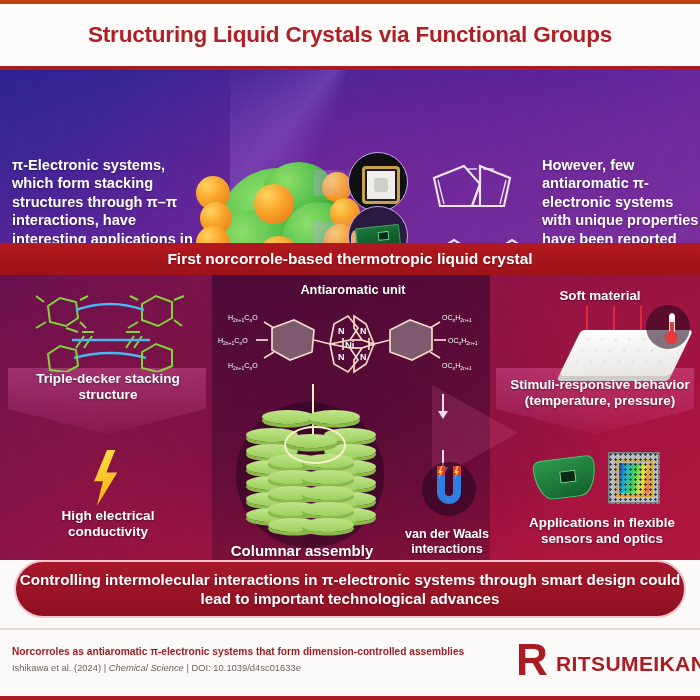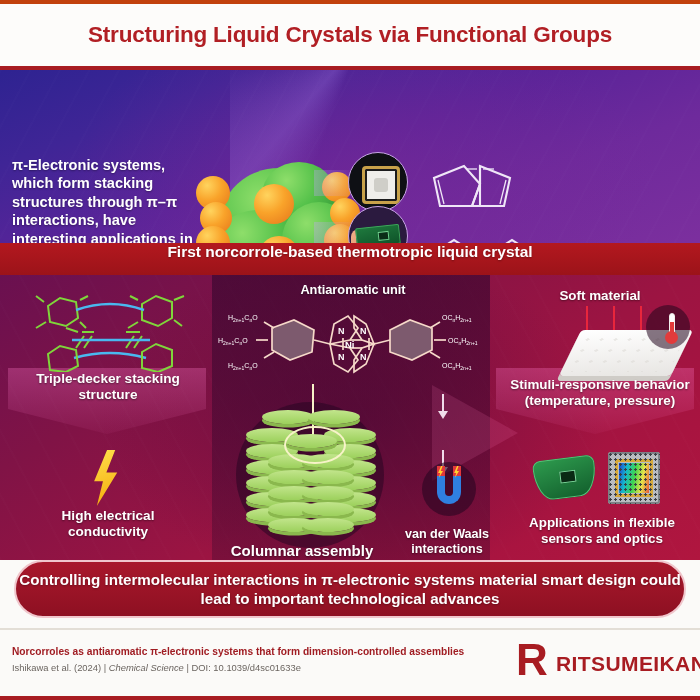--- a/index.html
+++ b/index.html
@@ -71,21 +71,21 @@
   .hand{position:absolute;left:2px;top:22px;width:22px;height:26px;border-radius:8px 3px 3px 8px;
      background:linear-gradient(120deg,#f2b08a,#d8865c);}
 
   
   .chem{position:absolute;left:424px;top:84px;width:118px;height:156px;}
 
   
   .banner1{
     position:absolute;left:0;top:243px;width:700px;height:32px;
     background:linear-gradient(180deg,#b3181f,#9c1319);
-    display:flex;align-items:flex-start;justify-content:center;
+    display:flex;align-items:center;justify-content:center;
   }
   .banner1 span{color:#fff;font-size:15.5px;font-weight:bold;text-shadow:0 1px 2px rgba(0,0,0,.3);}
 
   
   .mid{
     position:absolute;left:0;top:275px;width:700px;height:285px;
     background:
       radial-gradient(ellipse 360px 230px at 50% 50%, rgba(90,10,60,.55) 0%, rgba(90,10,60,0) 72%),
       linear-gradient(150deg,#6a1050 0%,#801346 28%,#9c1442 58%,#a81440 80%,#b0163f 100%);
     overflow:hidden;
@@ -201,20 +201,21 @@
 
   <div class="titlebar">
     <div class="title-text">Structuring Liquid Crystals via Functional Groups</div>
   </div>
 
   <div class="top-section">
     <div class="top-tex"></div>
     <div class="lamp"></div>
 
     <div class="txt-left">π-Electronic systems, which form stacking structures through π–π interactions, have interesting applications in electronic and optoelectronic devices</div>
+    <div class="txt-right">However, few antiaromatic π-electronic systems with unique properties have been reported</div>
 
     <div class="blob">
       <div class="sph g" style="left:24px;top:10px;width:118px;height:110px;"></div>
       <div class="sph g" style="left:66px;top:4px;width:74px;height:66px;"></div>
       <div class="sph g" style="left:16px;top:52px;width:92px;height:82px;"></div>
       <div class="sph g" style="left:86px;top:44px;width:74px;height:76px;"></div>
       <div class="sph o" style="left:58px;top:26px;width:40px;height:40px;"></div>
       <div class="sph o" style="left:62px;top:78px;width:42px;height:42px;"></div>
       <div class="sph o" style="left:0px;top:18px;width:34px;height:34px;"></div>
       <div class="sph o" style="left:4px;top:44px;width:32px;height:32px;"></div>
@@ -408,21 +409,21 @@
   <div class="mlabel cap-stim">Stimuli-responsive behavior (temperature, pressure)</div>
 
   <div class="flexpcb"></div>
   <div class="sensor">
       <i></i>
       <div class="sdots"></div>
     </div>
   <div class="mlabel cap-apps">Applications in flexible sensors and optics</div>
 
   <div class="concl">
-    <span>Controlling intermolecular interactions in π-electronic systems material smart design could lead to important technological advances</span>
+    <span>Controlling intermolecular interactions in π-electronic systems through smart design could lead to important technological advances</span>
   </div>
 
   <div class="footer">
     <div class="cite1">Norcorroles as antiaromatic π-electronic systems that form dimension-controlled assemblies</div>
     <div class="cite2">
       <span>Ishikawa et al. (2024)</span>
       <span>|</span>
       <em>Chemical Science</em>
       <span>|</span>
       <span>DOI: 10.1039/d4sc01633e</span>

